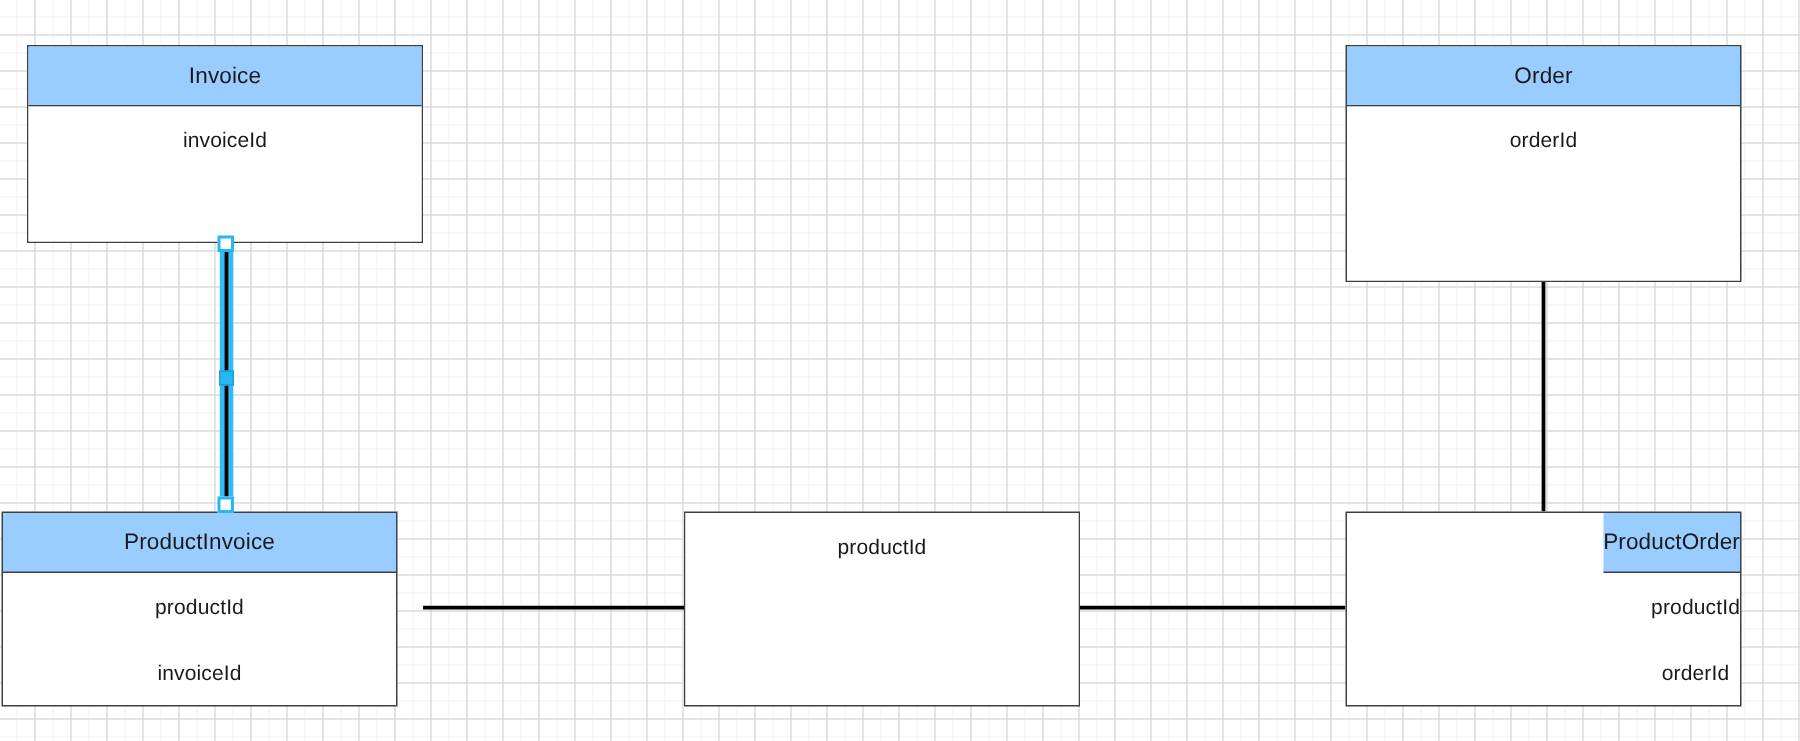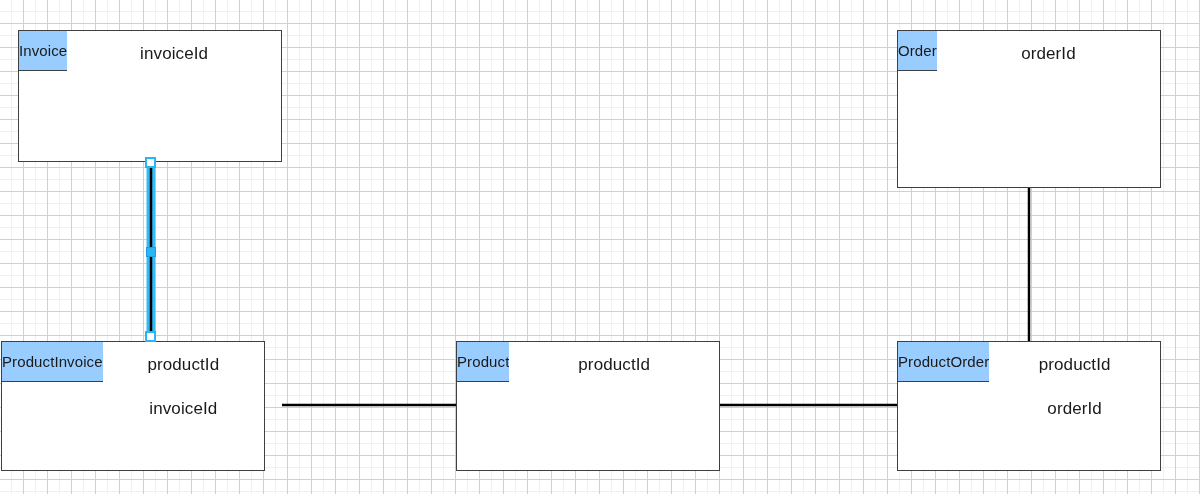--- a/index.html
+++ b/index.html
@@ -42,21 +42,21 @@
     pointer-events: none;
   }
 
   
   .entity {
     position: absolute;
     box-sizing: border-box;
     border: 1px solid #3c4043;
     background: #ffffff;
     display: flex;
-    flex-direction: row;
+    flex-direction: column;
   }
   .entity-header {
     box-sizing: border-box;
     height: 40px;
     background: #99CCFF;
     border-bottom: 1px solid #3c4043;
     display: flex;
     align-items: center;
     justify-content: center;
     font-size: 15px;
@@ -68,21 +68,21 @@
     flex: 1 1 auto;
     display: flex;
     flex-direction: column;
     background: #ffffff;
   }
   .attr-row {
     height: 44px;
     display: flex;
     align-items: center;
     justify-content: center;
-    font-size: 17px;
+    font-size: 14px;
     color: #1a1a1a;
     line-height: 1;
     letter-spacing: 0.1px;
   }
 
   
   .handle {
     position: absolute;
     box-sizing: border-box;
     width: 11px;
@@ -140,27 +140,26 @@
 
   <div class="entity" style="left:1px; top:341px; width:264px; height:130px;">
     <div class="entity-header">ProductInvoice</div>
     <div class="entity-body">
       <div class="attr-row">productId</div>
       <div class="attr-row">invoiceId</div>
     </div>
   </div>
 
   <div class="entity" style="left:456px; top:341px; width:264px; height:130px;">
-    <div class="entity-header">Product</div>
     <div class="entity-body">
       <div class="attr-row">productId</div>
     </div>
   </div>
 
-  <div class="entity" style="left:897px; top:341px; width:264px; height:130px;">
+  <div class="entity" style="left:897px; top:341px; width:264px; height:130px;align-items:flex-end;">
     <div class="entity-header">ProductOrder</div>
     <div class="entity-body">
       <div class="attr-row">productId</div>
       <div class="attr-row">orderId</div>
     </div>
   </div>
 
   <div class="handle handle-endpoint" style="left:145px; top:157px;"></div>
   <div class="handle handle-midpoint" style="left:146px; top:247px;"></div>
   <div class="handle handle-endpoint" style="left:145px; top:331px;"></div>

